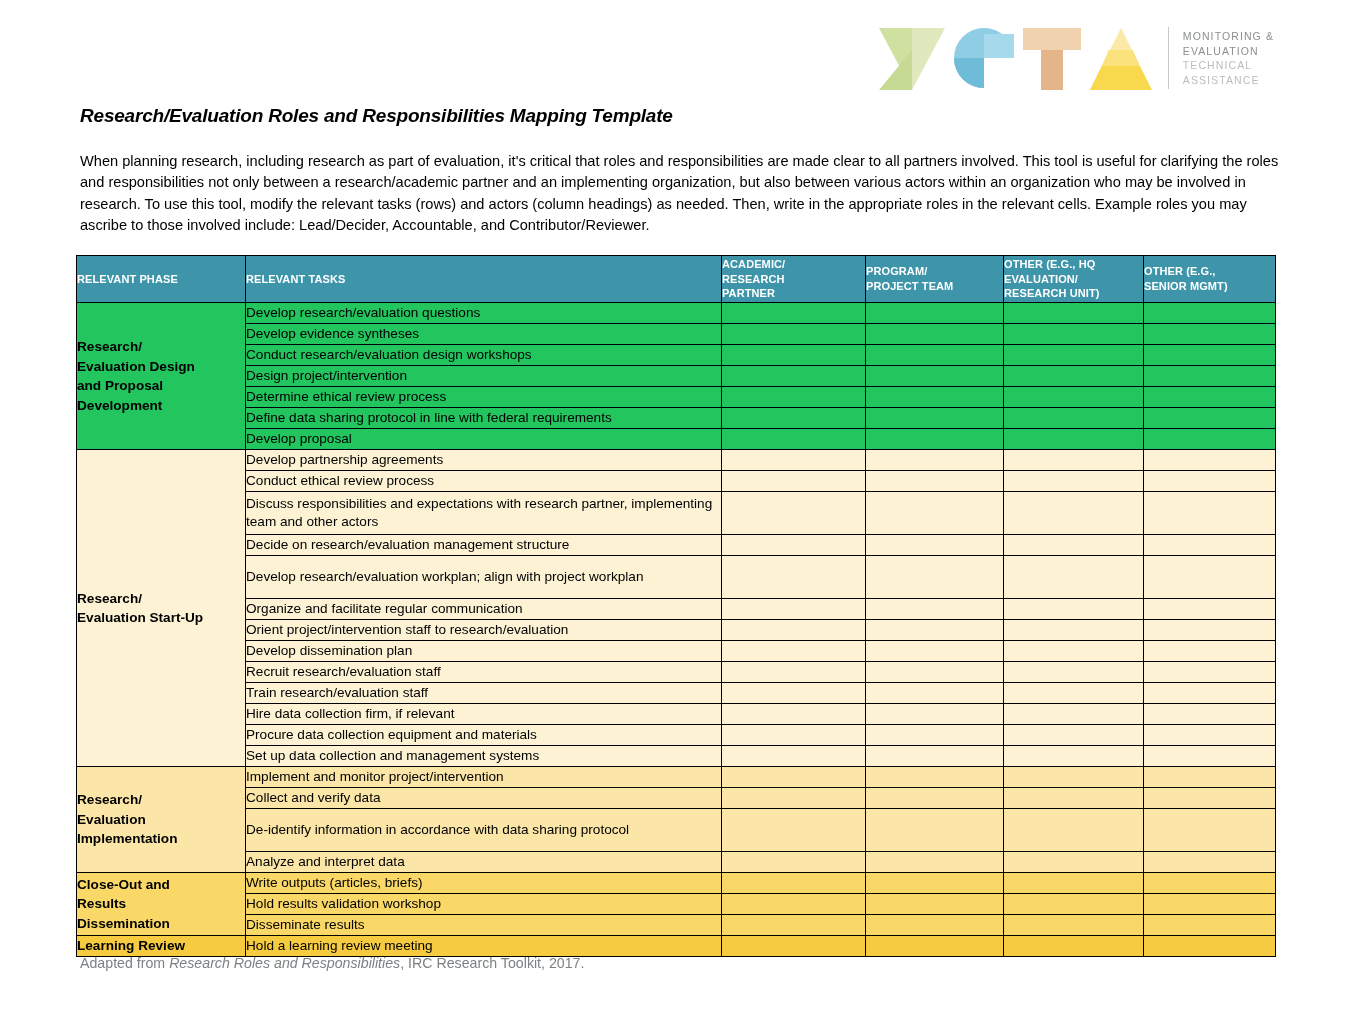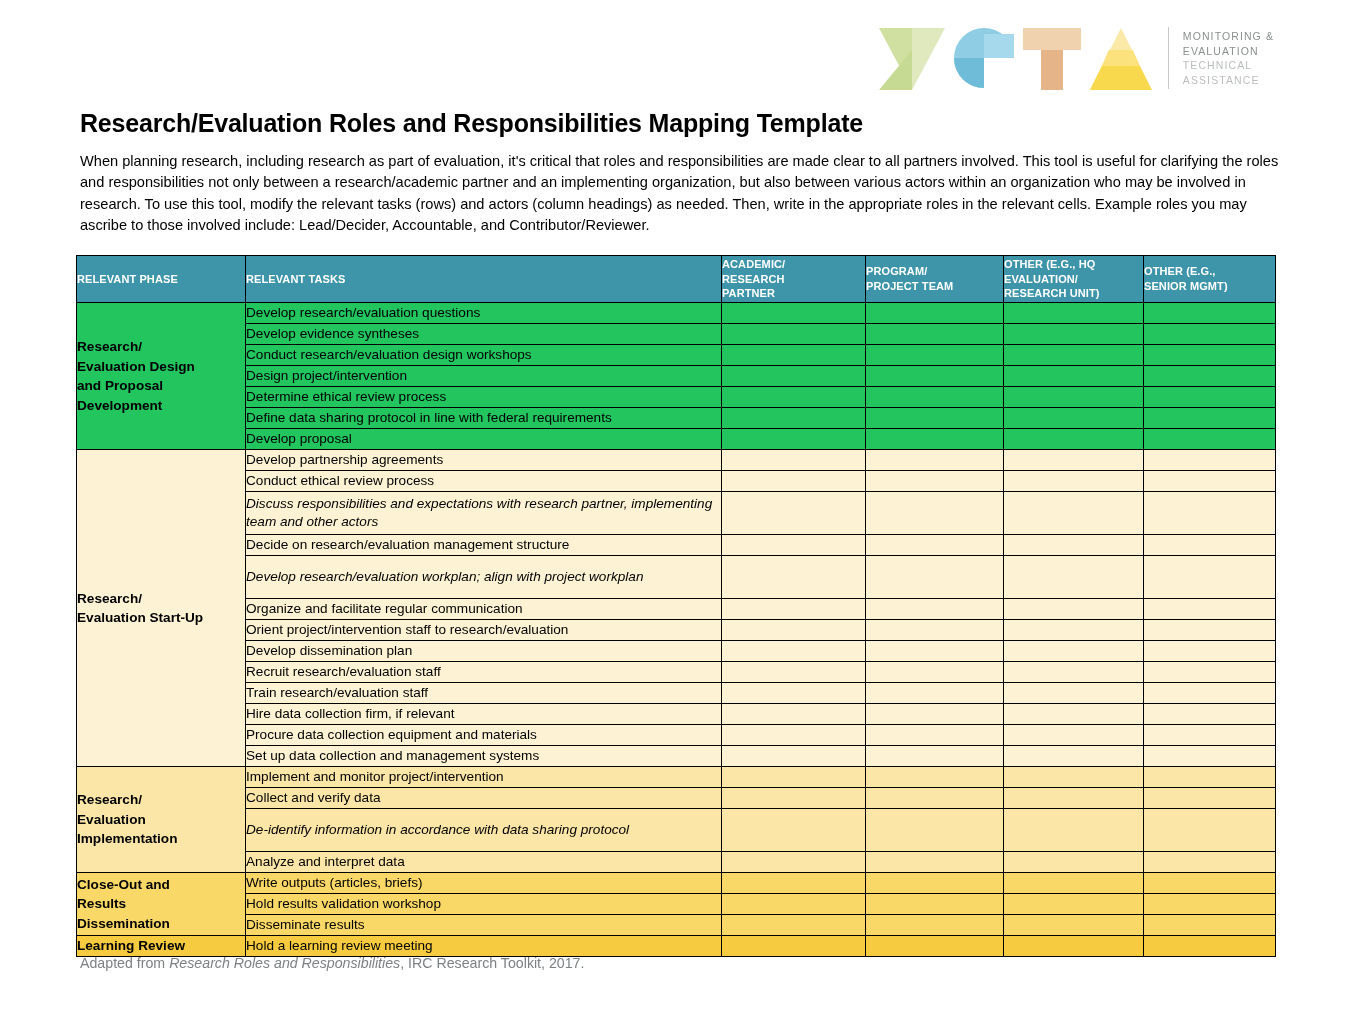--- a/index.html
+++ b/index.html
@@ -155,24 +155,25 @@
     line-height: 14.5px;
   }
   .logo-text .strong { color: #8a8f8e; }
   .logo-text .faint  { color: #b9bebc; }
 
   
   .title {
     position: absolute;
     left: 80px;
     top: 92px;
-    font-size: 25px;
+    font-size: 19px;
     font-weight: bold;
     letter-spacing: -0.2px;
     white-space: nowrap;
+    font-style: italic;
   }
   .intro {
     position: absolute;
     left: 80px;
     top: 136px;
     width: 1205px;
     font-size: 14.6px;
     line-height: 21.5px;
     text-align: left;
   }
@@ -225,21 +226,21 @@
     font-size: 13.6px;
     line-height: 19.5px;
     padding: 0 6px 0 10px;
     vertical-align: middle;
   }
   td.task-cell {
     padding: 2px 4px 2px 8px;
     line-height: 18px;
     height: 20px;
   }
-  td.task-cell.two-line { height: 42px; font-style: italic; }
+  td.task-cell.two-line { height: 42px; }
   td.entry-cell { }
 
   
   .tier-1 { background: #22c55e; }
   .tier-2 { background: #fdf3d4; }
   .tier-3 { background: #fbe6a8; }
   .tier-4 { background: #fad867; }
   .tier-5 { background: #f6cb3f; }
 
   

